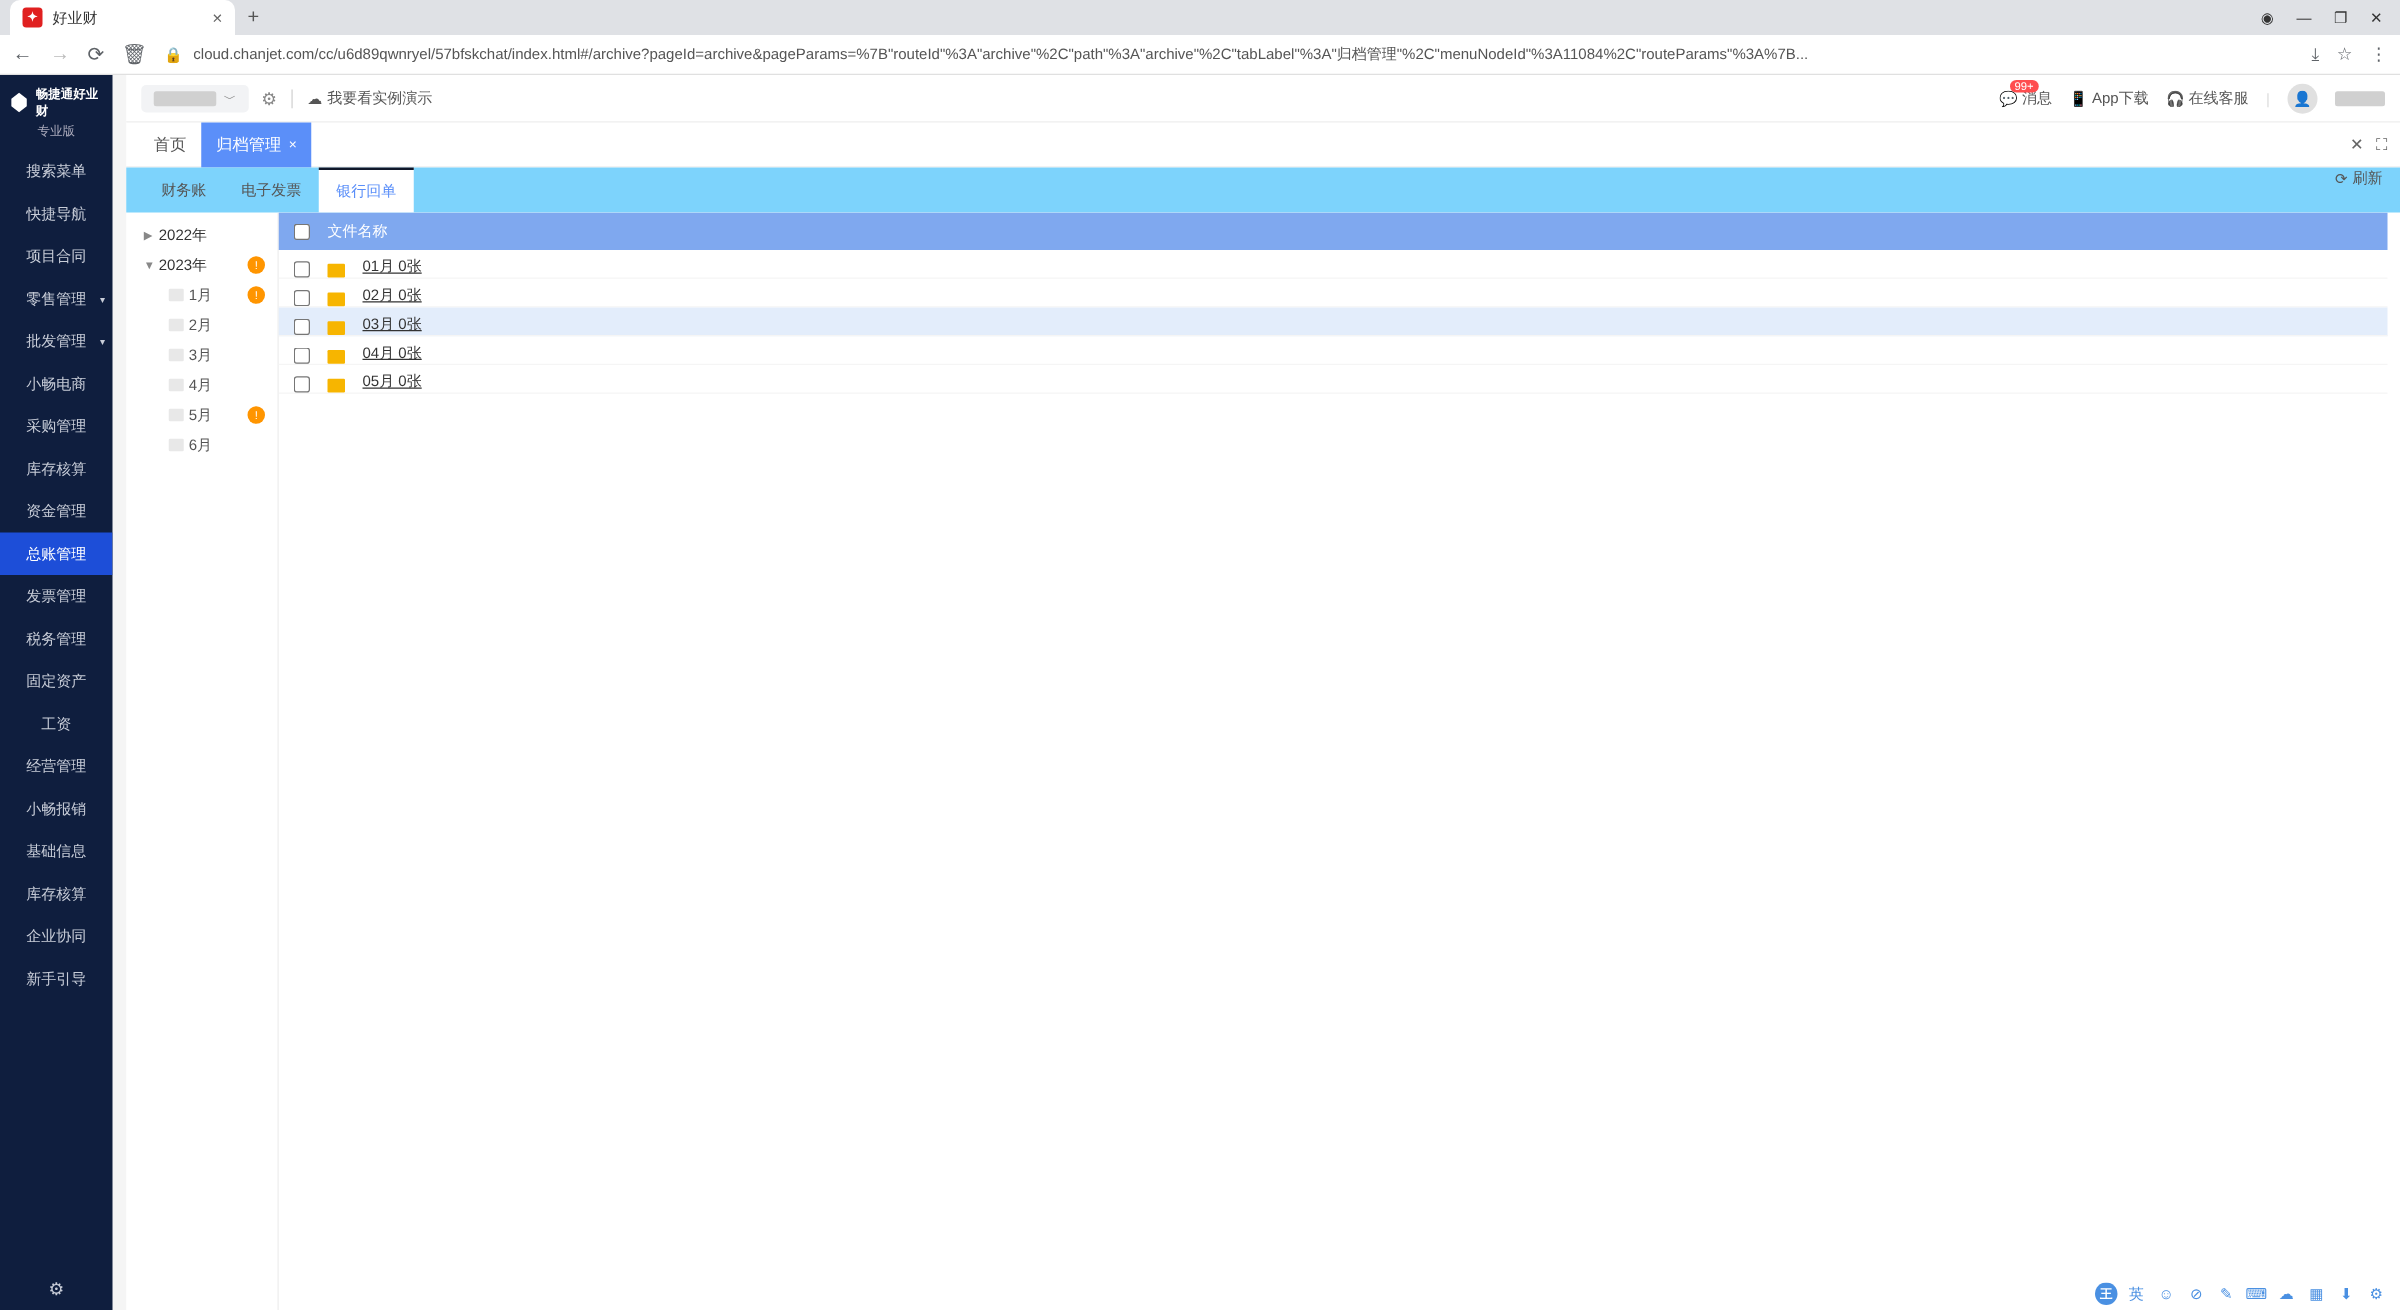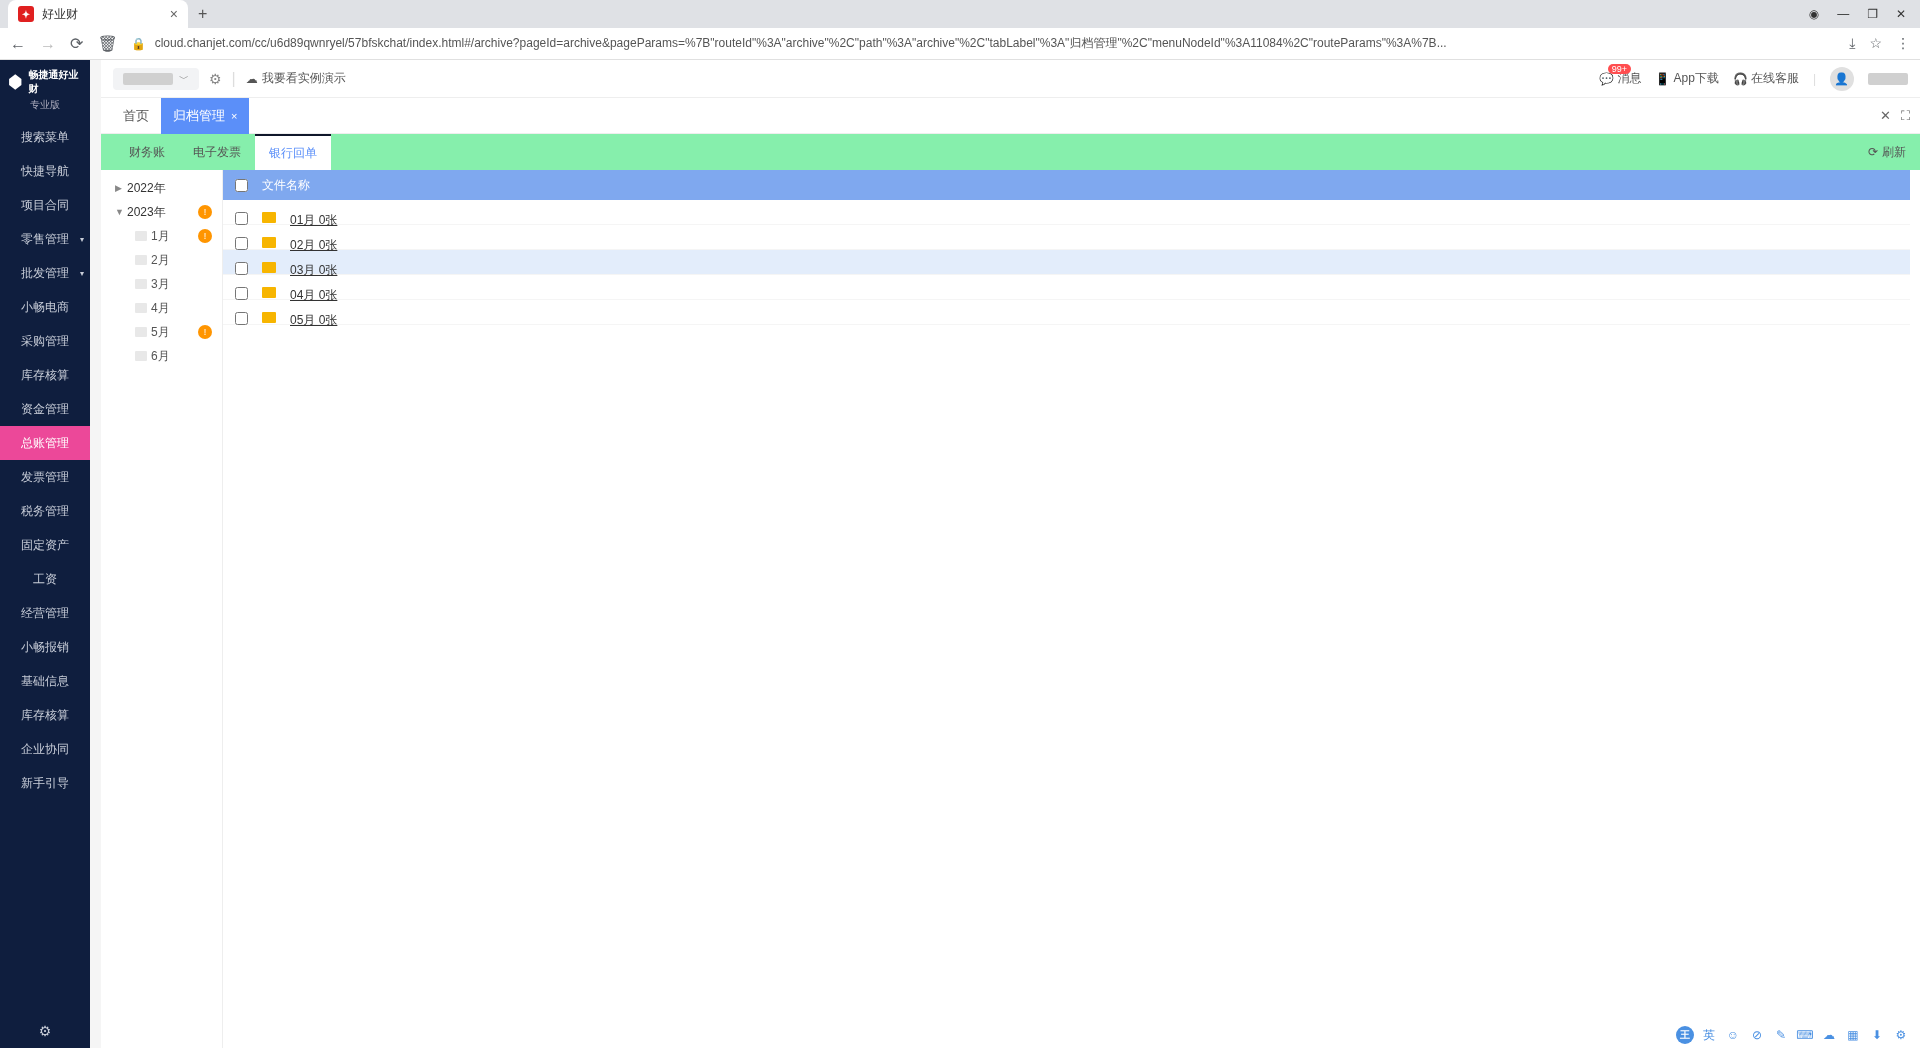--- a/index.html
+++ b/index.html
@@ -28,21 +28,21 @@
 
 
 .sidebar { width: 90px; background: #0f1e3e; color: #c8cdd8; display: flex; flex-direction: column; }
 .logo-block { padding: 8px 6px; display: flex; flex-direction: column; align-items: center; gap: 2px; }
 .logo-row { display: flex; align-items: center; gap: 4px; }
 .logo-icon { width: 20px; height: 20px; fill: #fff; }
 .logo-text { font-size: 10px; color: #fff; font-weight: bold; }
 .logo-sub { font-size: 10px; color: #aab; }
 .side-menu { flex: 1; overflow-y: auto; }
 .side-item { height: 34px; display: flex; align-items: center; justify-content: center; font-size: 12px; cursor: pointer; position: relative; }
-.side-item.active { background: #ec4899; color: #fff; }
+.side-item.active { background: #1d4ed8; color: #fff; }
 .side-item .chev { position: absolute; right: 6px; font-size: 8px; }
 .side-settings { height: 34px; display: flex; align-items: center; justify-content: center; font-size: 14px; cursor: pointer; }
 
 
 .main { flex: 1; display: flex; flex-direction: column; background: #fff; }
 .header-bar { height: 38px; border-bottom: 1px solid #eee; display: flex; align-items: center; padding: 0 12px; gap: 10px; }
 .company-sel { display: flex; align-items: center; gap: 6px; background: #f2f3f5; padding: 4px 10px; border-radius: 4px; cursor: pointer; }
 .company-name { background: #d0d0d0; color: transparent; border-radius: 2px; width: 50px; height: 12px; }
 .demo-link { display: flex; align-items: center; gap: 4px; font-size: 12px; color: #555; cursor: pointer; }
 .header-right { margin-left: auto; display: flex; align-items: center; gap: 14px; font-size: 12px; color: #555; }
@@ -53,39 +53,39 @@
 
 
 .tabs-bar { height: 36px; display: flex; align-items: center; border-bottom: 1px solid #eee; padding: 0 10px; }
 .page-tab { padding: 0 12px; height: 36px; display: flex; align-items: center; font-size: 13px; color: #555; cursor: pointer; gap: 6px; }
 .page-tab.active { background: #5b8ff9; color: #fff; }
 .page-tab .close { font-size: 11px; }
 .tabs-right { margin-left: auto; display: flex; gap: 10px; color: #666; font-size: 13px; }
 .tabs-right span { cursor: pointer; }
 
 
-.sub-bar { height: 36px; display: flex; align-items: center; background: #86efac; padding: 0 14px; }
+.sub-bar { height: 36px; display: flex; align-items: flex-start; background: #7dd3fc; padding: 0 14px; }
 .sub-tab { padding: 0 14px; height: 36px; display: flex; align-items: center; font-size: 12px; color: #555; cursor: pointer; }
 .sub-tab.active { background: #fff; color: #5b8ff9; border-top: 2px solid #0f172a; }
 .sub-right { margin-left: auto; display: flex; align-items: center; gap: 4px; font-size: 12px; color: #555; cursor: pointer; }
 
 
 .content { flex: 1; display: flex; overflow: hidden; }
 .tree-panel { width: 122px; border-right: 1px solid #eee; padding: 6px 0; font-size: 12px; }
 .tree-node { display: flex; align-items: center; height: 24px; padding: 0 10px; cursor: pointer; gap: 4px; color: #333; }
 .tree-node.year { padding-left: 14px; }
 .tree-node.month { padding-left: 34px; color: #555; }
 .tree-node .exp { width: 8px; font-size: 9px; color: #888; }
 .fold-icon { width: 12px; height: 10px; background: #e8e8e8; border-radius: 1px; display: inline-block; }
 .node-badge { margin-left: auto; width: 14px; height: 14px; background: #ff9500; border-radius: 50%; color: #fff; font-size: 9px; display: flex; align-items: center; justify-content: center; }
 
 .file-panel { flex: 1; display: flex; flex-direction: column; padding: 0 10px 0 0; }
 .file-header { background: #7fa8ef; color: #fff; height: 30px; display: flex; align-items: center; padding: 0 12px; gap: 14px; font-size: 12px; }
 .file-header input[type="checkbox"] { width: 13px; height: 13px; }
-.file-row { height: 23px; display: flex; align-items: flex-start; padding: 12px 12px; gap: 14px; font-size: 12px; border-bottom: 1px solid #f5f5f5; }
+.file-row { height: 23px; display: flex; align-items: flex-end; padding: 0 12px; gap: 14px; font-size: 12px; border-bottom: 1px solid #f5f5f5; }
 .file-row.hover { background: #e3edfb; }
 .file-row input[type="checkbox"] { width: 13px; height: 13px; }
 .folder-icon { width: 14px; height: 11px; background: #f7b500; border-radius: 1px; display: inline-block; }
 .file-link { color: #333; text-decoration: underline; cursor: pointer; }
 
 
 .taskbar { position: fixed; bottom: 4px; right: 10px; display: flex; gap: 6px; align-items: center; }
 .tb-icon { width: 18px; height: 18px; display: flex; align-items: center; justify-content: center; font-size: 12px; color: #4a90e2; cursor: pointer; }
 .tb-badge { background: #4a90e2; color: #fff; border-radius: 50%; width: 18px; height: 18px; font-size: 10px; font-weight: bold; }
 </style>

